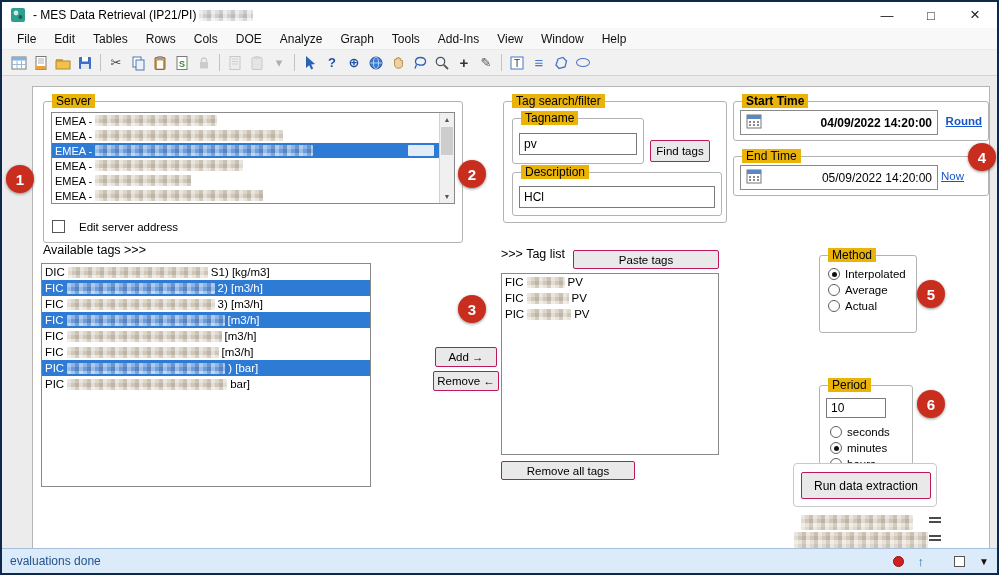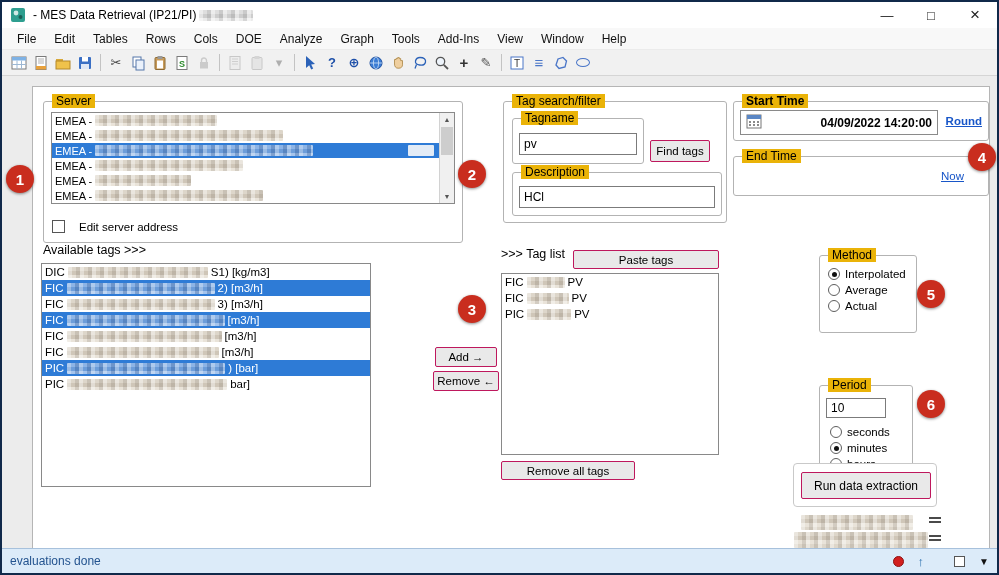--- a/index.html
+++ b/index.html
@@ -331,20 +331,35 @@
                 <rect x="11" y="11" width="2" height="2"></rect>
               </g>
             </svg></span>
         <span class="dateval">04/09/2022 14:20:00</span>
       </div>
       <a class="link" style="right:6px; top:13px;">Round</a>
     </div>
 
     <div class="grp" style="left:700px; top:69px; width:256px; height:40px;">
       <span class="grp-lbl">End Time</span>
+      <div class="datefield">
+        <span><svg width="16" height="16" viewBox="0 0 16 16">
+              <rect x="1" y="2" width="14" height="13" fill="#fff" stroke="#777"></rect>
+              <rect x="1" y="2" width="14" height="4" fill="#5b87c5"></rect>
+              <g fill="#8a8a8a">
+                <rect x="3" y="8" width="2" height="2"></rect>
+                <rect x="7" y="8" width="2" height="2"></rect>
+                <rect x="11" y="8" width="2" height="2"></rect>
+                <rect x="3" y="11" width="2" height="2"></rect>
+                <rect x="7" y="11" width="2" height="2"></rect>
+                <rect x="11" y="11" width="2" height="2"></rect>
+              </g>
+            </svg></span>
+        <span class="dateval">05/09/2022 14:20:00</span>
+      </div>
       <a class="link" style="right:24px; top:13px;">Now</a>
     </div>
 
     <div class="sec-label" style="left:10px; top:156px;">Available tags &gt;&gt;&gt;</div>
     <div class="listbox" style="left:8px; top:176px; width:330px; height:224px;">
       <div class="lrow tall">
           <span>DIC</span>
           <span class="redact" style="width:140px;"></span>
           <span>S1) [kg/m3]</span>
         </div>

